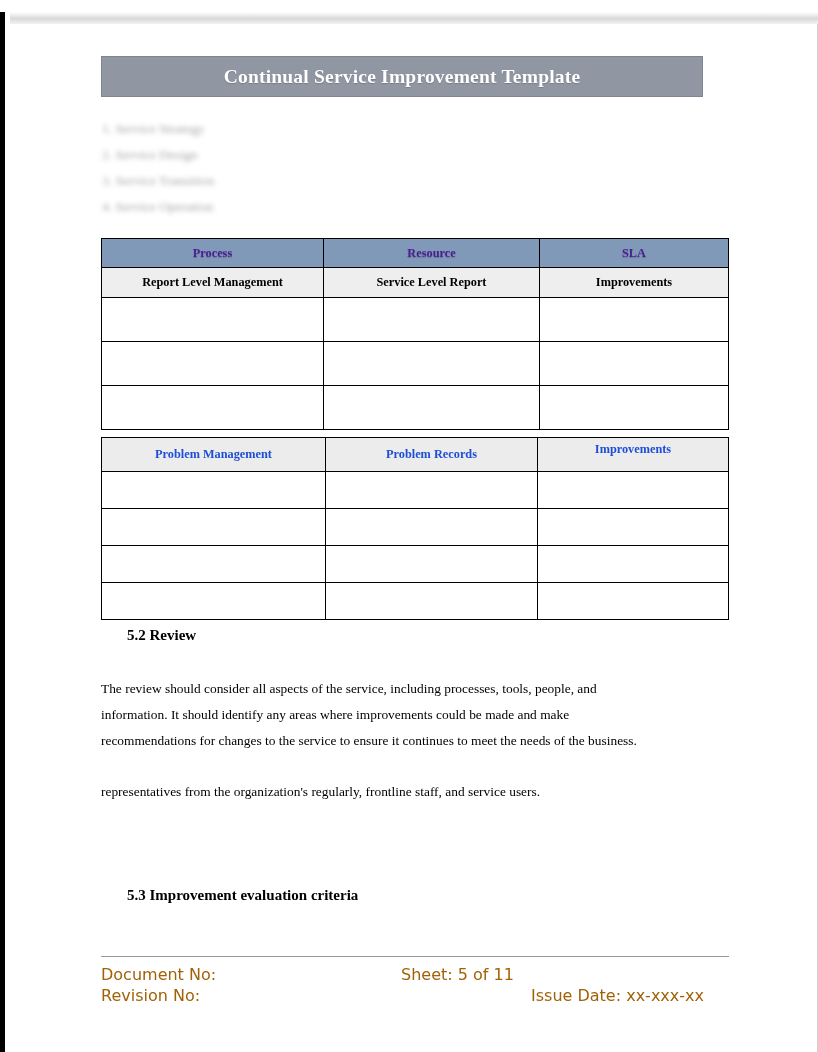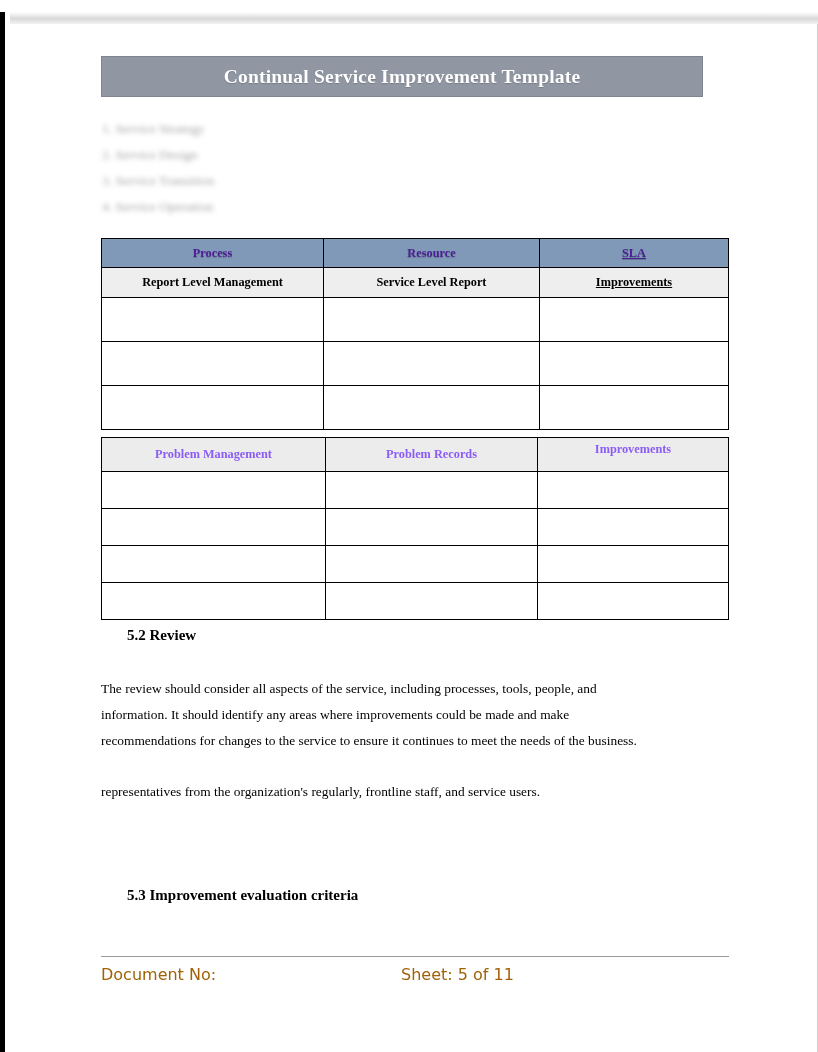--- a/index.html
+++ b/index.html
@@ -83,21 +83,21 @@
     font-size: 12.3px;
   }
   .doc-table td {
     border: 1px solid #000000;
     padding: 0;
     text-align: center;
     vertical-align: middle;
   }
   .doc-table td.col-a { width: 221px; }
   .doc-table td.col-b { width: 215px; }
-  .doc-table td.col-c { width: 188px; text-decoration: underline; }
+  .doc-table td.col-c { width: 188px; }
 
   #table-process {
     left: 96px;
     top: 226px;
     width: 624px;
   }
   #table-process tr.header-row td {
     background: #8199b8;
     color: #4c1d95;
     font-weight: bold;
@@ -115,21 +115,21 @@
   #table-problem {
     left: 96px;
     top: 425px;
     width: 624px;
   }
   #table-problem td.col-a2 { width: 223px; }
   #table-problem td.col-b2 { width: 211px; }
   #table-problem td.col-c2 { width: 190px; }
   #table-problem tr.header-row td {
     background: #ececec;
-    color: #8b5cf6;
+    color: #1d4ed8;
     font-weight: bold;
     height: 29px;
   }
   #table-problem tr.header-row td.raised {
     vertical-align: top;
     padding-top: 4px;
   }
   #table-problem tr.empty-row td { height: 36px; background: #ffffff; }
 
   
@@ -272,16 +272,20 @@
     </div>
 
     <div class="section-heading" id="heading-criteria">5.3 Improvement evaluation criteria</div>
 
     <div id="footer">
       <div id="footer-rule"></div>
       <div class="footer-row">
         <span class="footer-left">Document No:</span>
         <span class="footer-center">Sheet: 5 of 11</span>
       </div>
+      <div class="footer-row">
+        <span class="footer-left">Revision No:</span>
+        <span class="footer-right">Issue Date: xx-xxx-xx</span>
+      </div>
     </div>
 
   </div>
 </div>
 
 </body></html>

